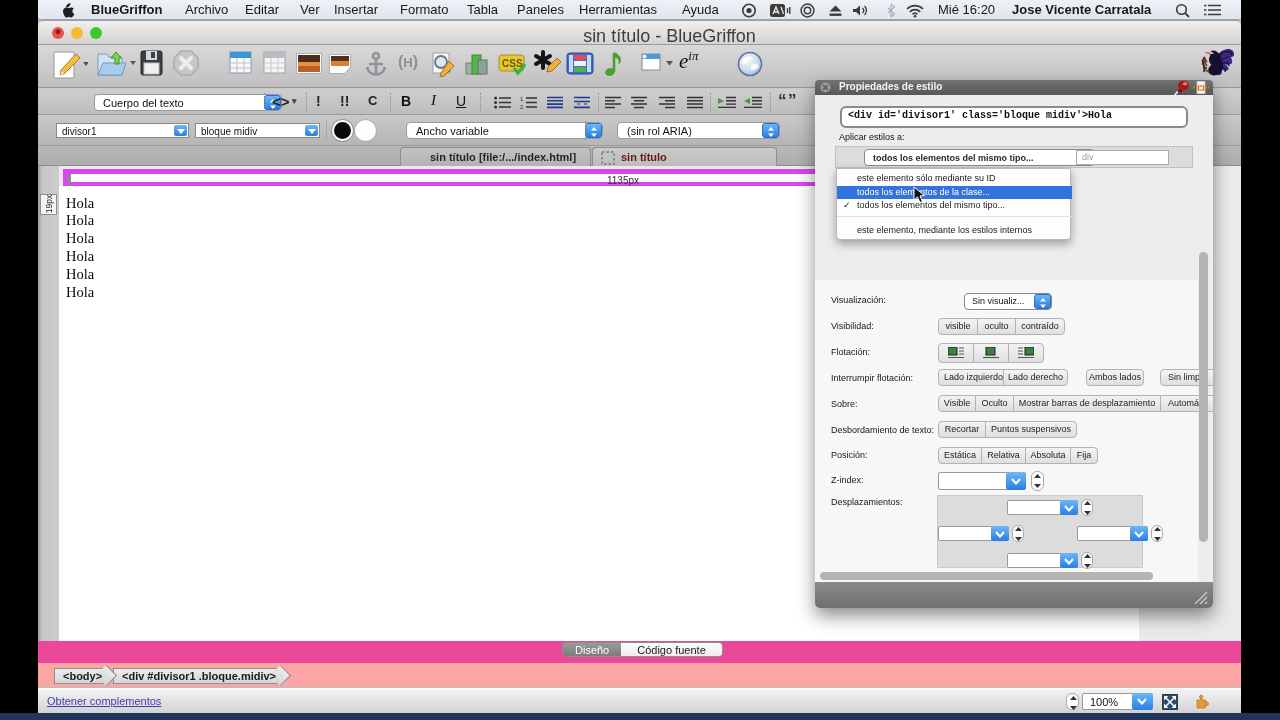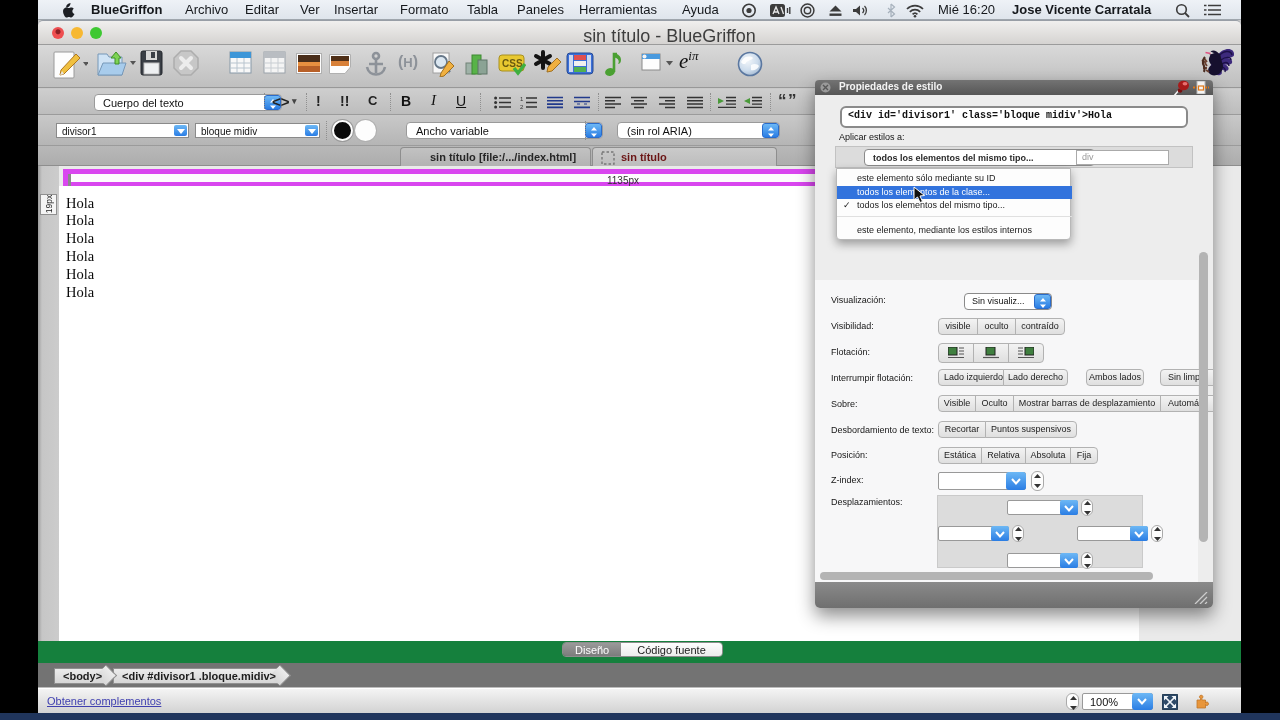--- a/index.html
+++ b/index.html
@@ -41,26 +41,26 @@
   border:5px solid #d946ef; font-size:10px; color:#333; text-align:center; line-height:13px;padding-left:44px;}
 #page { left:21px; top:20px; width:1080px; height:455px; background:#fff; }
 #tag19 { left:2px; top:28px; width:17px; height:21px; background:#f4f4f4;
   border:1px solid #8f8f8f; }
 #tag19 span { position:absolute; left:-2px; top:4px; font-size:8.5px; color:#222;
   transform:rotate(-90deg); transform-origin:center; display:block; width:20px; text-align:center; }
 #holas { left:28px; top:28.5px; font-family:"Liberation Serif", serif;
   font-size:14.5px; line-height:17.95px; color:#0a0a0a; }
 
 
-#designbar { left:0; top:621px; width:1212px; height:22px; background:#15803d; }
+#designbar { left:0; top:621px; width:1212px; height:22px; background:#ec4899; }
 #seg { position:absolute; left:524px; top:1px; height:15px; border:1px solid #8d8d8d;
   border-radius:4px; overflow:hidden; font-size:11px; display:flex; }
 #seg .s1 { background:linear-gradient(#9a9a9a,#7c7c7c); color:#fdfdfd; padding:0 12px; line-height:14px;}
 #seg .s2 { background:linear-gradient(#fdfdfd,#ececec); color:#1a1a1a; padding:0 16px; line-height:14px;}
-#crumbbar { left:0; top:643px; width:1203px; height:25px; background:#737373;
+#crumbbar { left:0; top:643px; width:1203px; height:25px; background:#fca5a5;
   border-bottom:1px solid #bcbcbc; }
 .crumb { position:absolute; top:5px; height:16px; background:linear-gradient(#ececec,#d6d6d6);
   border:1px solid #909090; border-right:none; font-size:11px; font-weight:bold; color:#1c1c1c;
   line-height:14px; padding:0 4px 0 8px; }
 .crumb:after { content:""; position:absolute; right:-8px; top:-1px; width:14px; height:14px;
   background:linear-gradient(#ececec,#d6d6d6); border:1px solid #909090; border-left:none; border-bottom:none;
   transform:rotate(45deg) ; transform-origin: center; z-index:1;}
 .crumb i { position:relative; z-index:2; font-style:normal; }
 #statusbar { left:0; top:668px; width:1203px; height:25px;
   background:linear-gradient(#f4f4f4,#d2d2d2); border-top:1px solid #fff; }

